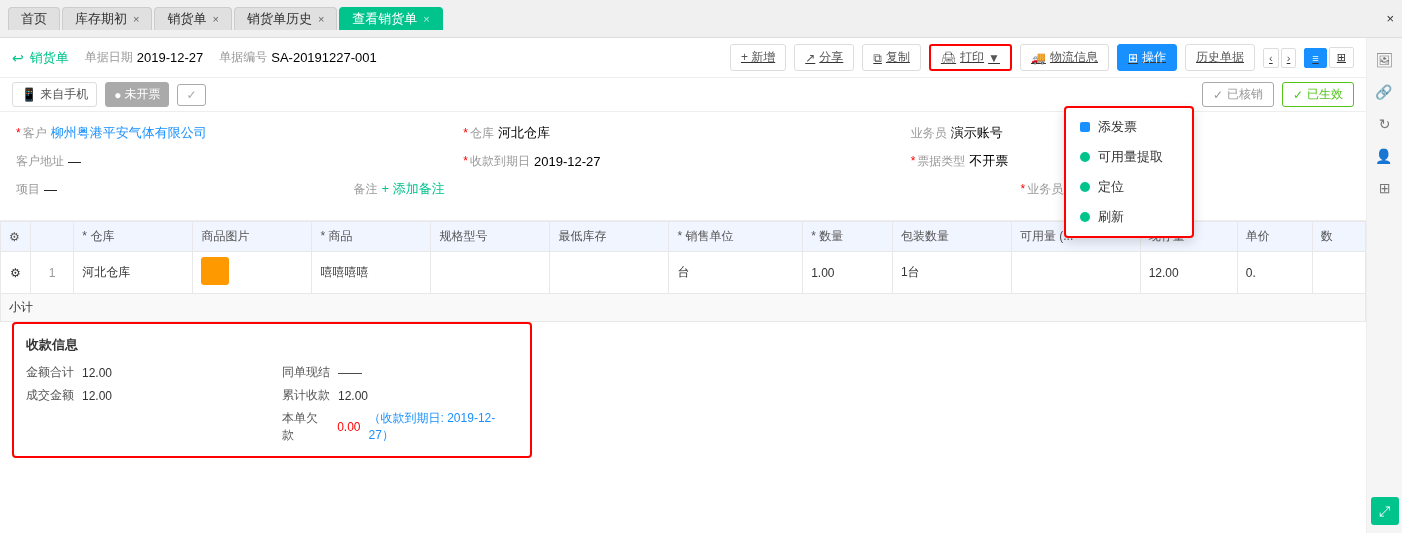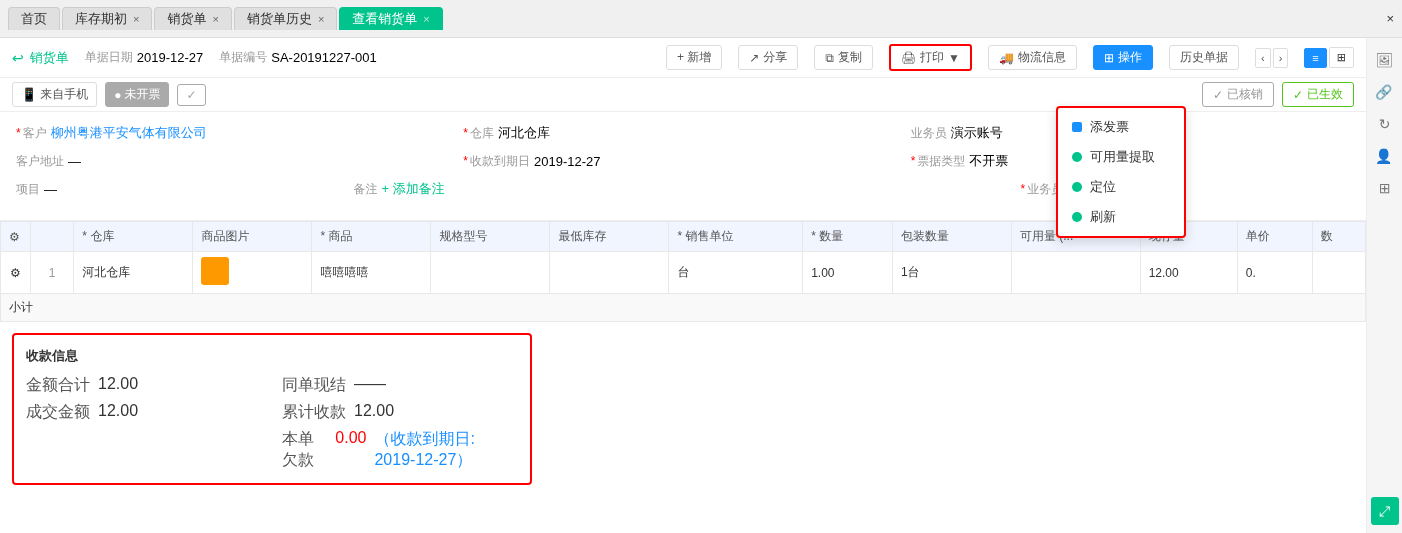--- a/index.html
+++ b/index.html
@@ -21,21 +21,21 @@
     .main-content { background: #fff; min-height: calc(533px - 38px); position: relative; }
 
     
     .doc-toolbar {
       display: flex; align-items: center; background: #fff; border-bottom: 1px solid #eee;
       padding: 6px 12px; gap: 16px; flex-wrap: wrap;
     }
     .doc-title { display: flex; align-items: center; gap: 6px; font-size: 13px; font-weight: 500; color: #00c48c; }
     .doc-meta { display: flex; align-items: center; gap: 16px; font-size: 13px; color: #555; }
     .doc-meta-item { display: flex; align-items: center; gap: 4px; }
-    .doc-actions { margin-left: auto; display: flex; align-items: center; gap: 16px; }
+    .doc-actions { margin-left: auto; display: flex; gap: 8px; text-decoration: underline; }
     .action-btn {
       display: flex; align-items: center; gap: 4px; padding: 3px 10px;
       border: 1px solid #ddd; border-radius: 3px; cursor: pointer; font-size: 12px;
       background: #fff; color: #555;
     }
     .action-btn.active-op { background: #1890ff; color: #fff; border-color: #1890ff; }
     .btn-print { border: 2px solid red; }
     .status-btn {
       display: flex; align-items: center; gap: 4px; padding: 3px 10px;
       border-radius: 3px; cursor: pointer; font-size: 12px; border: 1px solid;
@@ -73,34 +73,34 @@
       white-space: nowrap; color: #555; text-align: left;
     }
     .data-table td { padding: 5px 8px; border: 1px solid #e8e8e8; white-space: nowrap; }
     .gear-col { width: 30px; text-align: center; }
     .row-num { text-align: center; color: #999; }
     .product-img { width: 28px; height: 28px; background: #ff9900; border-radius: 3px; display: inline-block; }
     .subtotal-row td { background: #f9f9f9; font-weight: 500; }
 
     
     .payment-section {
-      margin: 11px 12px; padding: 12px; border: 2px solid red; border-radius: 4px;
+      margin: 0 12px; padding: 12px; border: 2px solid red; border-radius: 4px;
       background: #fff; max-width: 520px;
     }
     .payment-title { font-weight: bold; margin-bottom: 10px; font-size: 13px; }
     .payment-grid { display: grid; grid-template-columns: 1fr 1fr; gap: 6px 20px; }
-    .payment-item { display: flex; align-items: flex-start; gap: 8px; font-size: 16px; }
+    .payment-item { display: flex; align-items: center; gap: 8px; font-size: 12px; }
     .payment-label { color: #555; }
     .payment-value { color: #333; }
     .payment-value.red { color: red; }
     .payment-value.blue { color: #1890ff; }
 
     
     .dropdown-overlay {
-      position: absolute; top: 68px; right: 180px; background: #fff;
+      position: absolute; top: 68px; right: 172px; background: #fff;
       border: 2px solid red; border-radius: 4px; box-shadow: 0 4px 12px rgba(0,0,0,0.15);
       z-index: 100; min-width: 130px; padding: 4px 0;
     }
     .dropdown-item {
       display: flex; align-items: center; gap: 8px; padding: 6px 14px;
       cursor: pointer; font-size: 13px; color: #333;
     }
     .dot { width: 10px; height: 10px; border-radius: 50%; display: inline-block; flex-shrink: 0; }
     .dot-cyan { background: #00c48c; }
     .sq { width: 10px; height: 10px; border-radius: 2px; display: inline-block; flex-shrink: 0; }

